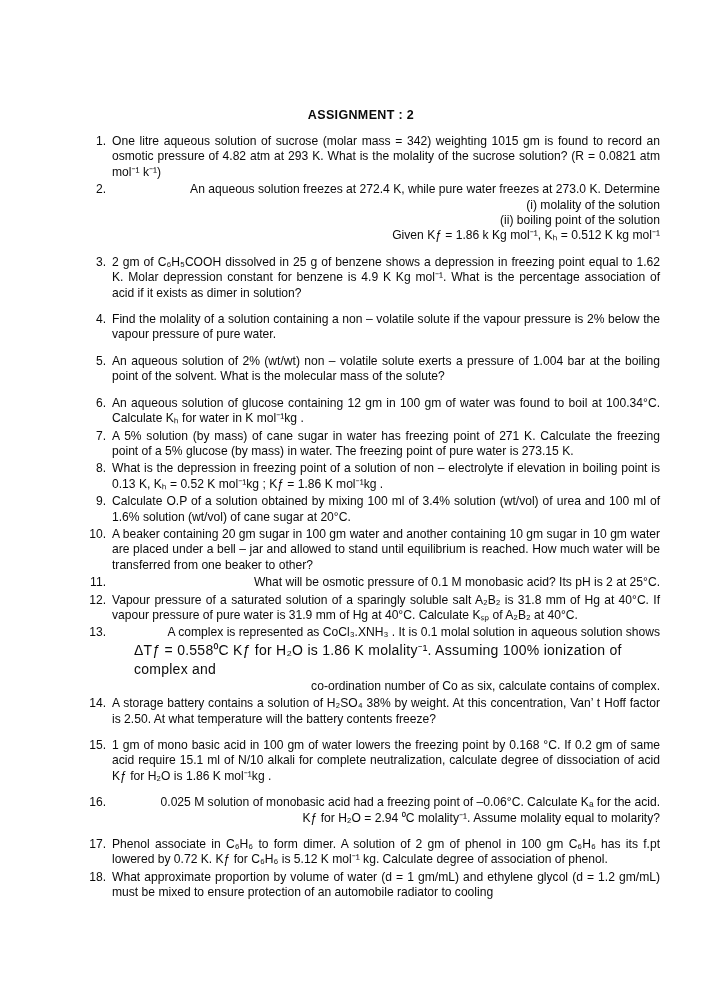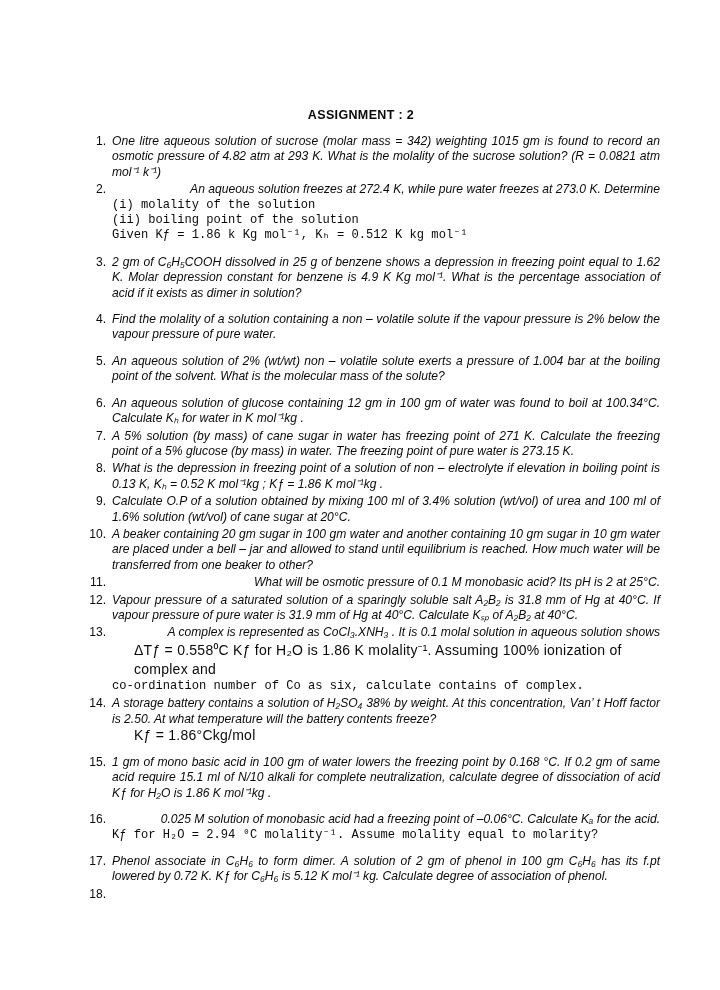--- a/index.html
+++ b/index.html
@@ -47,25 +47,24 @@
     position: absolute;
     left: 0;
     top: 0;
     width: 22px;
     text-align: right;
     font-size: 12.1px;
     line-height: 15.4px;
   }
   li.q.gap-before { margin-top: 11px; }
   li.q.gap-small  { margin-top: 2px; }
-  .body-text { display: block; font-style: italic; }
+  .body-text { display: block; }
   .sub-line {
     display: block;
-    text-align: left;
-    font-family: Liberation Mono, monospace;
+    text-align: right;
   }
   
   .formula {
     display: block;
     margin-left: 22px;
     text-align: left;
     font-size: 14px;
     line-height: 19px;
     letter-spacing: 0.25px;
   }
@@ -147,37 +146,37 @@
     <li class="q gap-small">
       <span class="num">13.</span>
       <span class="body-text lastline">A complex is represented as CoCl₃.XNH₃ . It is 0.1 molal solution in aqueous solution shows</span>
       <span class="formula">ΔTƒ = 0.558⁰C  Kƒ for H₂O is 1.86 K molality⁻¹. Assuming 100% ionization of complex and</span>
       <span class="sub-line">co-ordination number of Co as six, calculate contains of complex.</span>
     </li>
 
     <li class="q gap-small">
       <span class="num">14.</span>
       <span class="body-text">A storage battery contains a solution of H₂SO₄ 38% by weight. At this concentration, Van’ t Hoff factor is 2.50. At what temperature will the battery contents freeze?</span>
-      <span class="formula tight">Kƒ = 1.86°Ckg/mol</span>
     </li>
 
     <li class="q gap-before">
       <span class="num">15.</span>
       <span class="body-text">1 gm of mono basic acid in 100 gm of water lowers the freezing point by 0.168 °C. If 0.2 gm of same acid require 15.1 ml of N/10 alkali for complete neutralization, calculate degree of dissociation of acid Kƒ for H₂O is 1.86 K mol⁻¹kg .</span>
     </li>
 
     <li class="q gap-before">
       <span class="num">16.</span>
       <span class="body-text lastline">0.025 M solution of monobasic acid had a freezing point of –0.06°C. Calculate Kₐ for the acid.</span>
       <span class="sub-line">Kƒ for H₂O = 2.94 ⁰C molality⁻¹.  Assume molality equal to molarity?</span>
     </li>
 
     <li class="q gap-before">
       <span class="num">17.</span>
       <span class="body-text">Phenol associate in C₆H₆ to form dimer. A solution of 2 gm of phenol in 100 gm C₆H₆ has its f.pt lowered by 0.72 K. Kƒ for C₆H₆ is 5.12 K mol⁻¹ kg. Calculate degree of association of phenol.</span>
     </li>
 
     <li class="q gap-small">
       <span class="num">18.</span>
+      <span class="body-text">What approximate proportion by volume of water (d = 1 gm/mL) and ethylene glycol (d = 1.2 gm/mL) must be mixed to ensure protection of an automobile radiator to cooling</span>
     </li>
 
   </ol>
 </div>
 
 </body></html>

